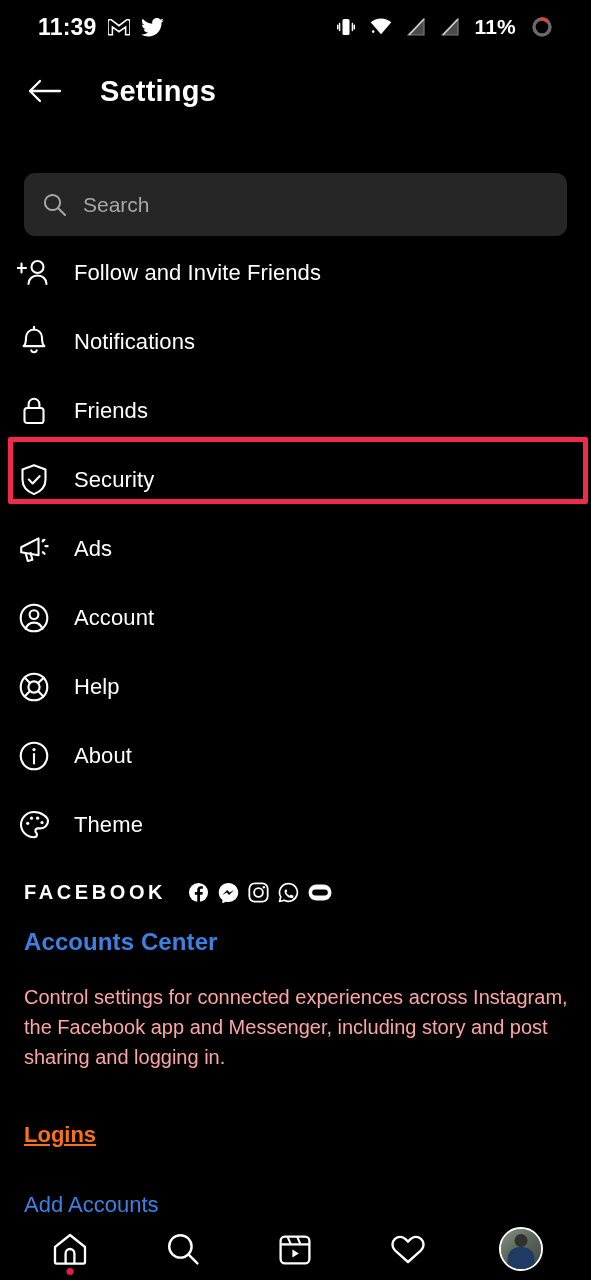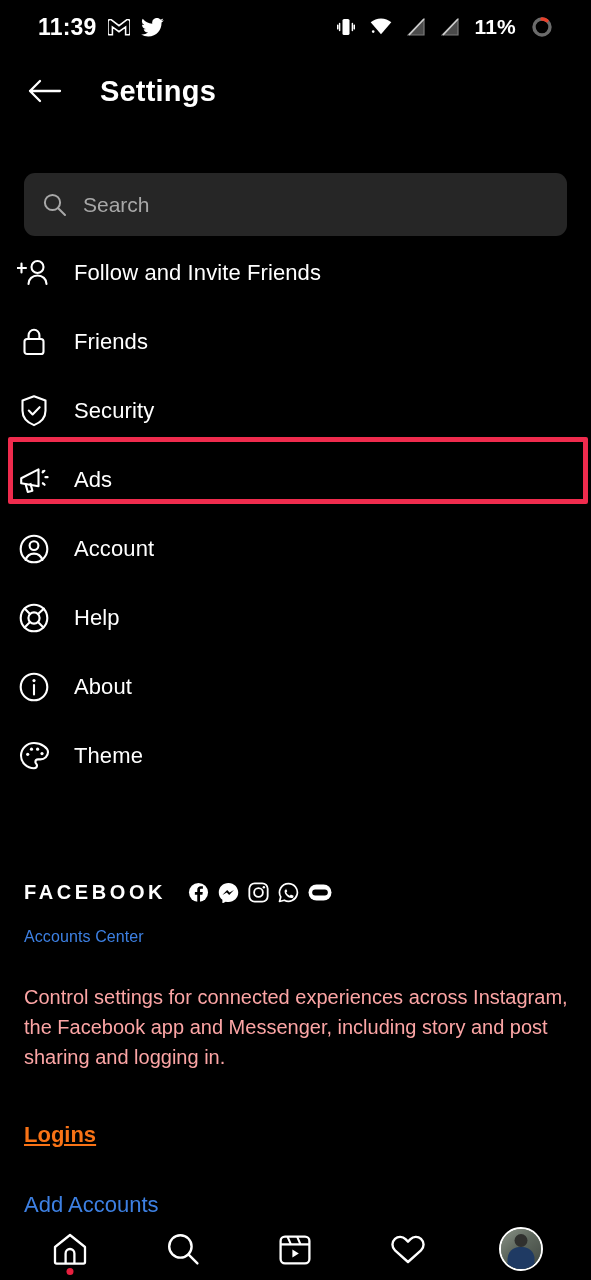--- a/index.html
+++ b/index.html
@@ -52,21 +52,21 @@
     border:5px solid #ef2b4d; border-radius:2px; pointer-events:none; z-index:5;
   }
 
   
   .fb-section{ position:absolute; left:0; top:872px; width:591px; padding:0 24px; }
   .fb-head{ display:flex; align-items:center; height:40px; }
   .fb-word{ font-size:20px; font-weight:700; letter-spacing:3.6px; color:#fff; }
   .fb-icons{ display:flex; align-items:center; gap:9px; margin-left:22px; }
   .accounts-center{
     position:absolute; left:24px; top:928px;
-    font-size:16px; color:#3d80e3; letter-spacing:.1px;
+    font-size:24px; color:#3d80e3; letter-spacing:.1px;font-weight:bold;
   }
   .fb-desc{
     position:absolute; left:24px; top:982px; width:548px;
     font-size:20px; line-height:30px; color:#fca5a5;
   }
 
   
   .logins-head{
     position:absolute; left:24px; top:1122px;
     font-size:22px; font-weight:700; color:#f97316;text-decoration:underline;
@@ -178,20 +178,30 @@
     <span class="menu-ic">
       <svg width="34" height="30" viewBox="0 0 34 30">
         <circle cx="20.5" cy="9" r="6" fill="none" stroke="#fff" stroke-width="2.1"></circle>
         <path d="M11.5 26c0-5 4-8.5 9-8.5s9 3.5 9 8.5" fill="none" stroke="#fff" stroke-width="2.1" stroke-linecap="round"></path>
         <path d="M4.5 5.5v9M0 10h9" stroke="#fff" stroke-width="2.1" stroke-linecap="round"></path>
       </svg>
     </span>
     <span class="menu-label">Follow and Invite Friends</span>
   </div>
 
+  <div class="menu-row">
+    <span class="menu-ic">
+      <svg width="30" height="32" viewBox="0 0 30 32">
+        <path d="M15 3.5c-4.6 0-8 3.6-8 8.2 0 6.5-2.4 8.4-2.4 8.4h20.8S23 18.2 23 11.7c0-4.6-3.4-8.2-8-8.2z" fill="none" stroke="#fff" stroke-width="2.1" stroke-linejoin="round"></path>
+        <path d="M15 .8v2.7" stroke="#fff" stroke-width="2.1" stroke-linecap="round"></path>
+        <path d="M12.2 24.4a3 3 0 0 0 5.6 0" fill="none" stroke="#fff" stroke-width="2.1" stroke-linecap="round"></path>
+      </svg>
+    </span>
+    <span class="menu-label">Notifications</span>
+  </div>
 
   <div class="menu-row">
     <span class="menu-ic">
       <svg width="28" height="32" viewBox="0 0 28 32">
         <rect x="4.5" y="13" width="19" height="15" rx="2.6" fill="none" stroke="#fff" stroke-width="2.1"></rect>
         <path d="M8.6 13V9.2a5.4 5.4 0 0 1 10.8 0V13" fill="none" stroke="#fff" stroke-width="2.1" stroke-linecap="round"></path>
       </svg>
     </span>
     <span class="menu-label">Friends</span>
   </div>

